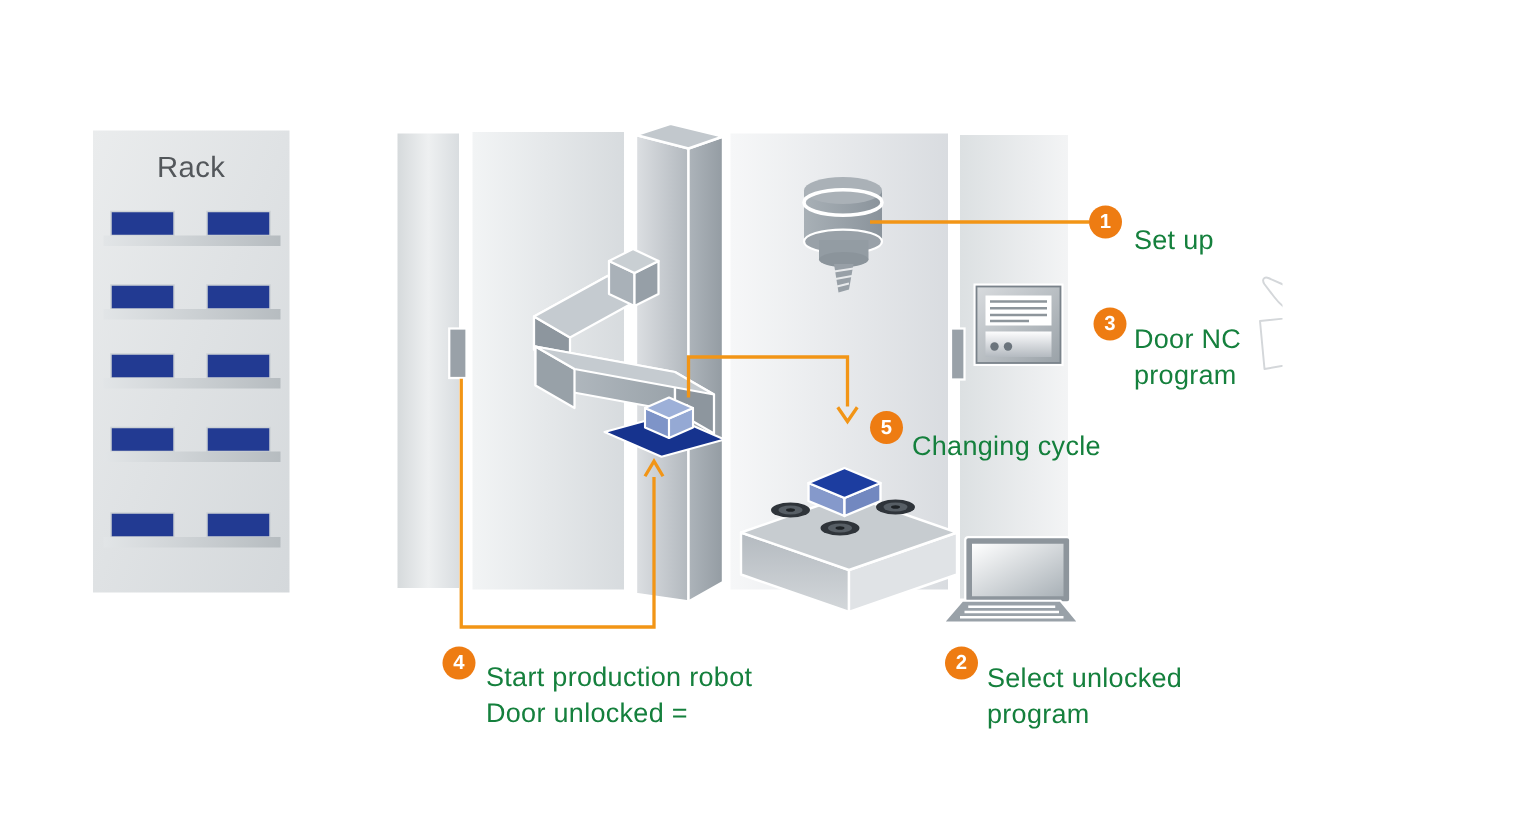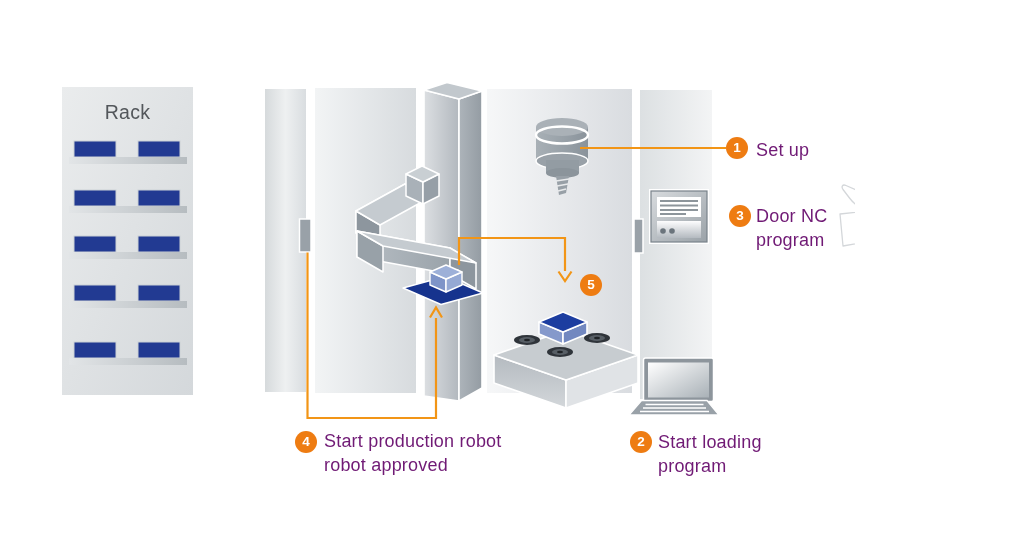--- a/index.html
+++ b/index.html
@@ -1,21 +1,21 @@
 <!DOCTYPE html>
 <html><head>
 <meta charset="utf-8">
 <style>
   html,body{margin:0;padding:0;background:#ffffff;}
   #stage{
     position:relative;width:855px;height:550px;overflow:hidden;background:#ffffff;
     font-family:"Liberation Sans",sans-serif;
   }
   #stage svg{position:absolute;left:0;top:0;}
-  .label{position:absolute;color:#701a75;font-size:18px;line-height:23.5px;letter-spacing:.2px;white-space:nowrap;}
+  .label{position:absolute;color:#15803d;font-size:18px;line-height:23.5px;letter-spacing:.2px;white-space:nowrap;margin-top:10px;}
   .badge{
     position:absolute;width:22px;height:22px;border-radius:50%;background:#ee7c12;
     color:#ffffff;font-size:13.5px;font-weight:bold;line-height:22px;text-align:center;
   }
   .rack-title{position:absolute;left:62px;top:101px;width:131px;text-align:center;
     color:#53575b;font-size:19.5px;letter-spacing:.3px;}
 </style>
 </head>
 <body>
 
@@ -256,31 +256,34 @@
 
 <div class="rack-title">Rack</div>
 
 <div class="badge" style="left:726px;top:137px;">1</div>
 <div class="label" style="left:756px;top:139px;">
   <div>Set up</div>
 </div>
 
 <div class="badge" style="left:630px;top:431px;">2</div>
 <div class="label" style="left:658px;top:431px;">
-  <div>Start loading</div>
+  <div>Select unlocked</div>
   <div>program</div>
 </div>
 
 <div class="badge" style="left:729px;top:205px;">3</div>
 <div class="label" style="left:756px;top:205px;">
   <div>Door NC</div>
   <div>program</div>
 </div>
 
 <div class="badge" style="left:295px;top:431px;">4</div>
 <div class="label" style="left:324px;top:430px;">
   <div>Start production robot</div>
-  <div>robot approved</div>
+  <div>Door unlocked =</div>
 </div>
 
 <div class="badge" style="left:580px;top:274px;">5</div>
+<div class="label" style="left:608px;top:276px;">
+  <div>Changing cycle</div>
+</div>
 
 </div>
 
 </body></html>

